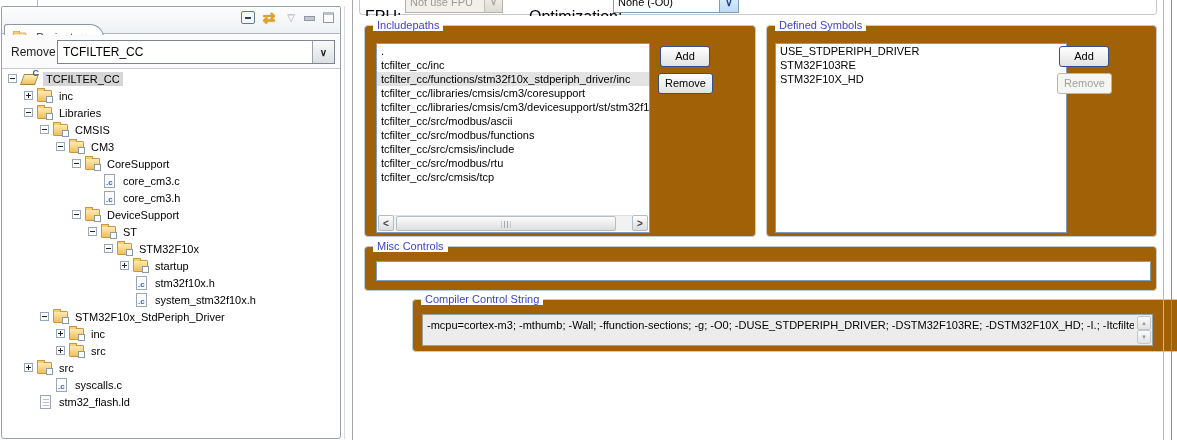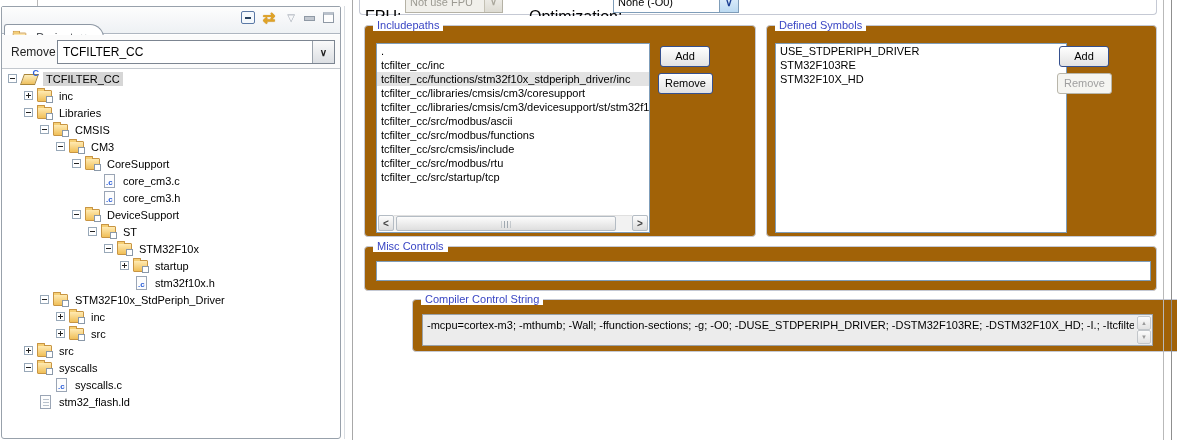--- a/index.html
+++ b/index.html
@@ -245,20 +245,26 @@
         <span class="icon-folder"></span>
         <span class="lbl">startup</span>
       </div>
       <div class="trow">
         <span class="tspacer" style="width: 118px;"></span>
         <span class="tspacer" style="width: 15px;"></span>
         <span class="icon-cfile"></span>
         <span class="lbl">stm32f10x.h</span>
       </div>
       <div class="trow">
+        <span class="tspacer" style="width: 118px;"></span>
+        <span class="tspacer" style="width: 15px;"></span>
+        <span class="icon-cfile"></span>
+        <span class="lbl">system_stm32f10x.h</span>
+      </div>
+      <div class="trow">
         <span class="tspacer" style="width: 38px;"></span>
         <span class="exp"></span>
         <span class="icon-folder"></span>
         <span class="lbl">STM32F10x_StdPeriph_Driver</span>
       </div>
       <div class="trow">
         <span class="tspacer" style="width: 54px;"></span>
         <span class="exp plus"></span>
         <span class="icon-folder"></span>
         <span class="lbl">inc</span>
@@ -267,26 +273,20 @@
         <span class="tspacer" style="width: 54px;"></span>
         <span class="exp plus"></span>
         <span class="icon-folder"></span>
         <span class="lbl">src</span>
       </div>
       <div class="trow">
         <span class="tspacer" style="width: 22px;"></span>
         <span class="exp plus"></span>
         <span class="icon-folder"></span>
         <span class="lbl">src</span>
-      </div>
-      <div class="trow">
-        <span class="tspacer" style="width: 22px;"></span>
-        <span class="exp"></span>
-        <span class="icon-folder"></span>
-        <span class="lbl">syscalls</span>
       </div>
       <div class="trow">
         <span class="tspacer" style="width: 38px;"></span>
         <span class="tspacer" style="width: 15px;"></span>
         <span class="icon-cfile"></span>
         <span class="lbl">syscalls.c</span>
       </div>
       <div class="trow">
         <span class="tspacer" style="width: 22px;"></span>
         <span class="tspacer" style="width: 15px;"></span>
@@ -319,21 +319,21 @@
       <div id="include-items">
           <div class="lrow">.</div>
           <div class="lrow">tcfilter_cc/inc</div>
           <div class="lrow selected">tcfilter_cc/functions/stm32f10x_stdperiph_driver/inc</div>
           <div class="lrow">tcfilter_cc/libraries/cmsis/cm3/coresupport</div>
           <div class="lrow">tcfilter_cc/libraries/cmsis/cm3/devicesupport/st/stm32f1</div>
           <div class="lrow">tcfilter_cc/src/modbus/ascii</div>
           <div class="lrow">tcfilter_cc/src/modbus/functions</div>
           <div class="lrow">tcfilter_cc/src/cmsis/include</div>
           <div class="lrow">tcfilter_cc/src/modbus/rtu</div>
-          <div class="lrow">tcfilter_cc/src/startup/tcp</div>
+          <div class="lrow">tcfilter_cc/src/cmsis/tcp</div>
         </div>
       <div class="hscroll">
         <div class="hs-btn">&lt;</div>
         <div class="hs-track">
           <div class="hs-thumb">
               <div class="hs-grip"></div>
             </div>
         </div>
         <div class="hs-btn">&gt;</div>
       </div>

